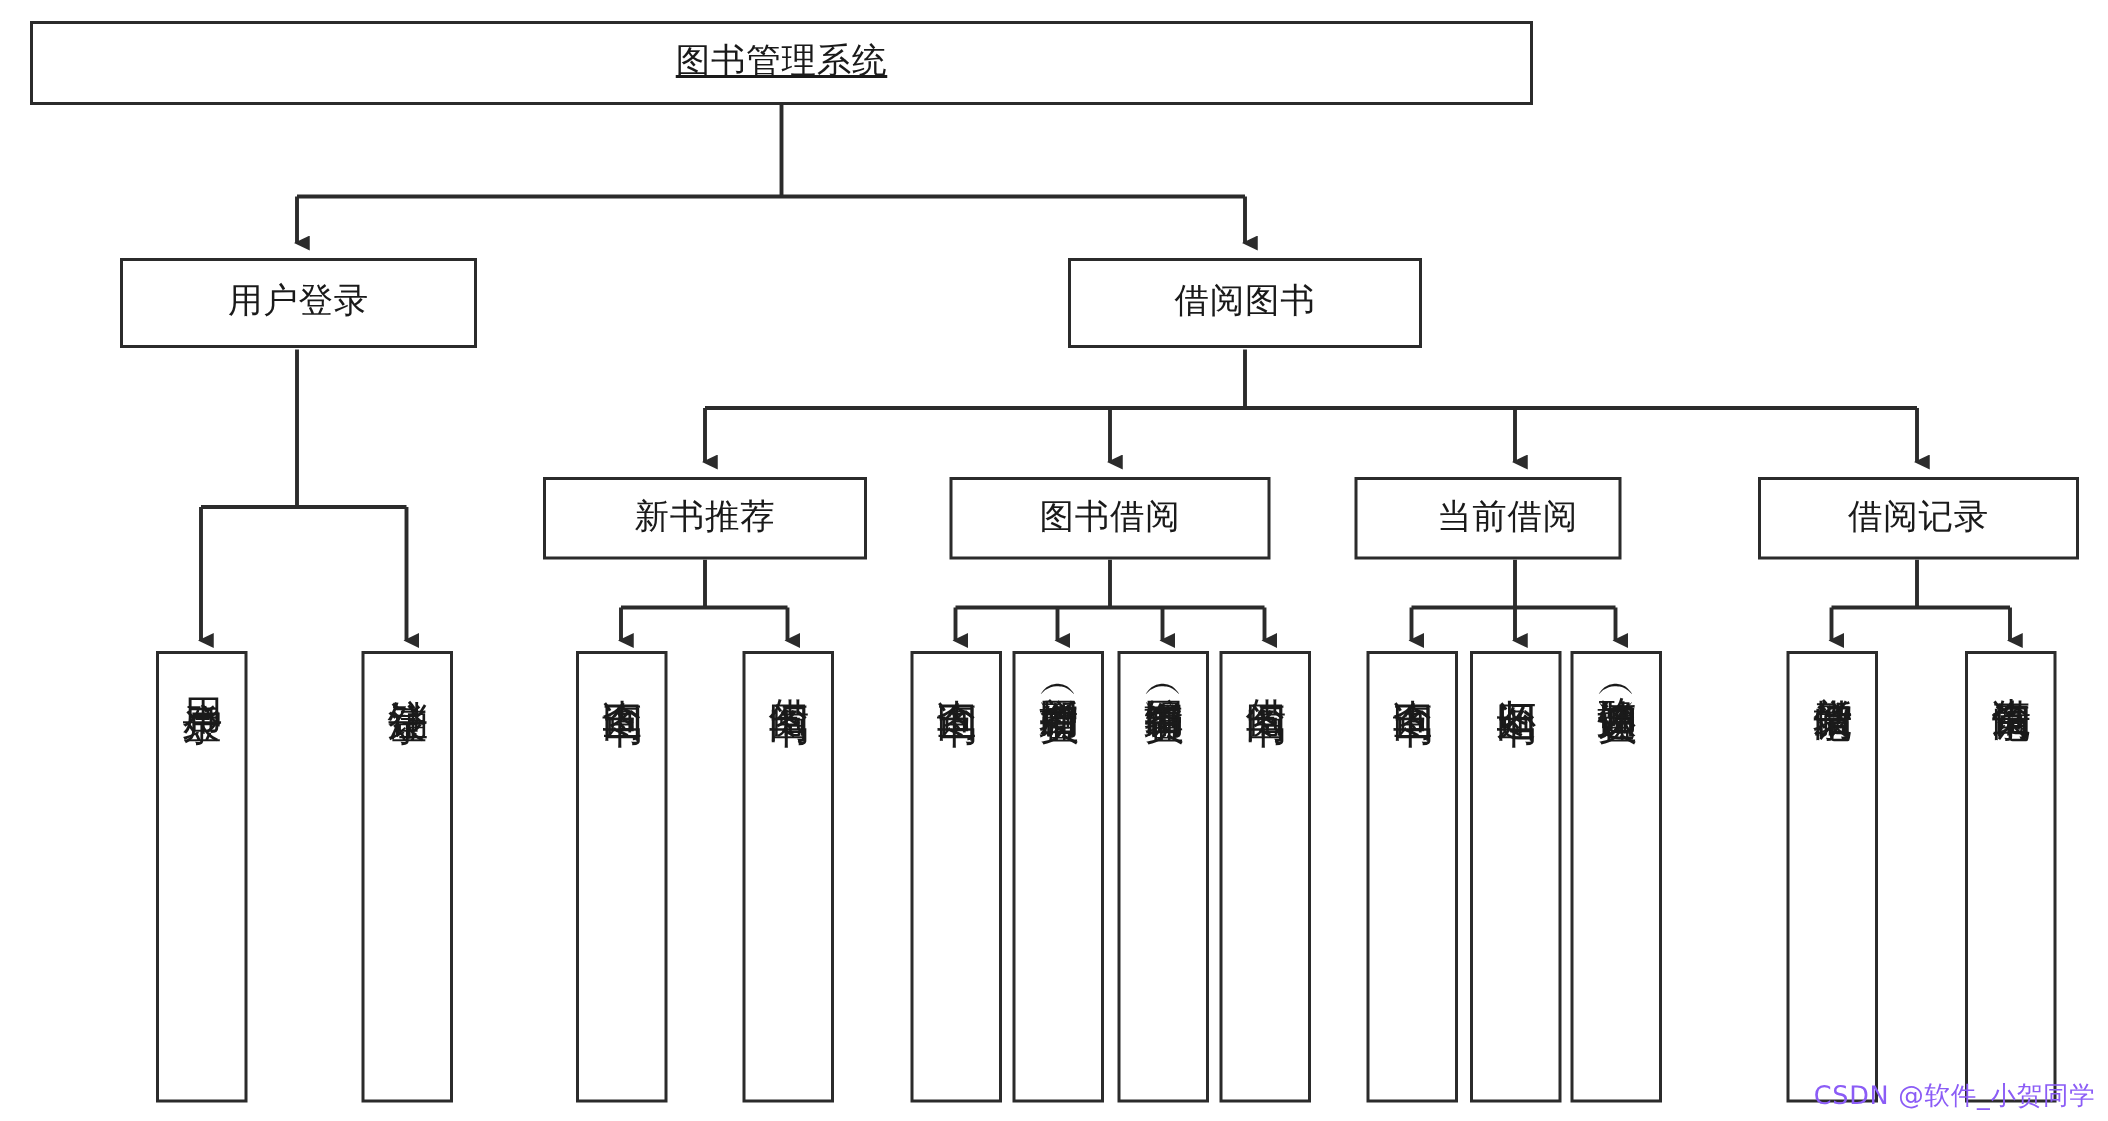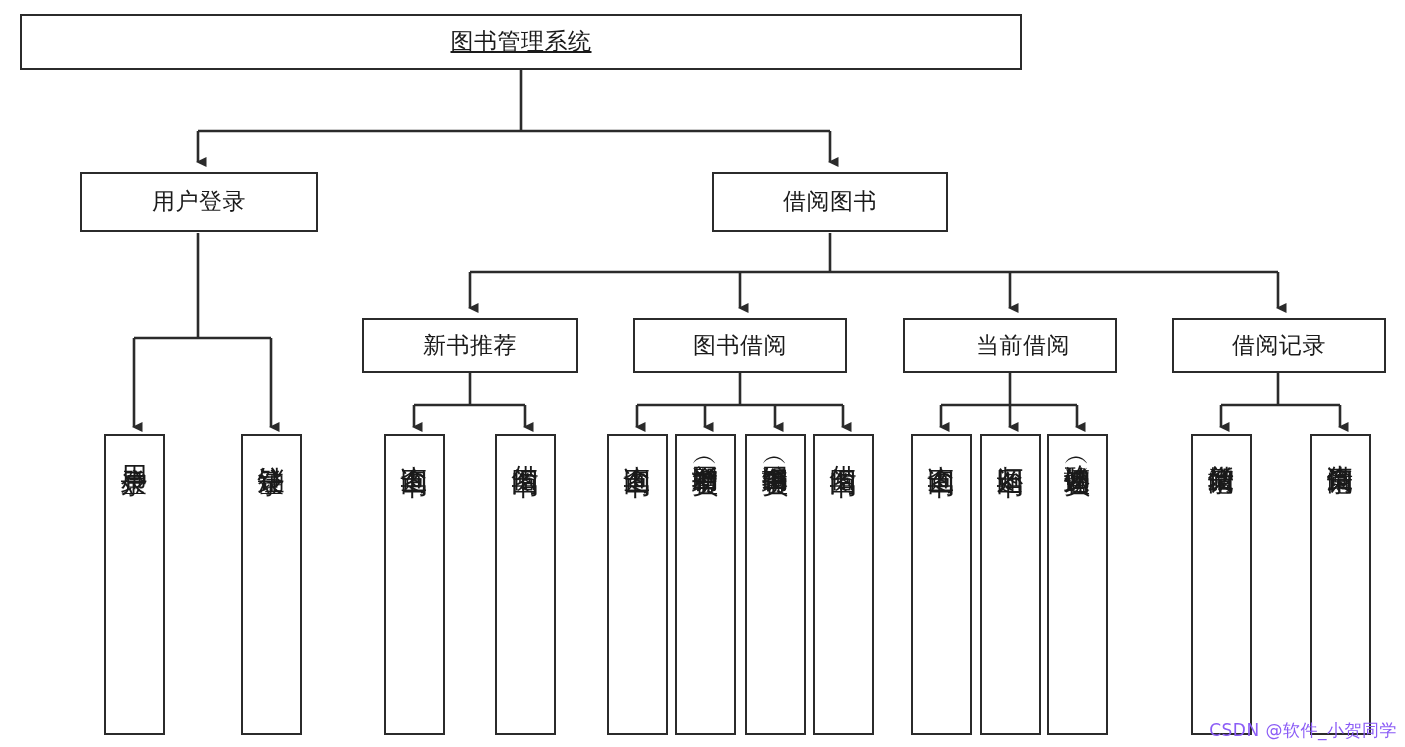--- a/index.html
+++ b/index.html
@@ -143,21 +143,21 @@
   <div class="node horiz" style="left:712px; top:172px; width:236px; height:60px;">
     <span class="lbl">借阅图书</span>
   </div>
 
   <div class="node horiz" style="left:633px; top:318px; width:214px; height:55px;">
     <span class="lbl">图书借阅</span>
   </div>
   <div class="node horiz" style="left:362px; top:318px; width:216px; height:55px;">
     <span class="lbl">新书推荐</span>
   </div>
-  <div class="node horiz" style="left:903px; top:318px; width:214px; height:55px;padding-left:26px;">
+  <div class="node horiz" style="left:903px; top:318px; width:178px; height:55px;padding-left:26px;">
     <span class="lbl">当前借阅</span>
   </div>
   <div class="node horiz" style="left:1172px; top:318px; width:214px; height:55px;align-items:center;">
     <span class="lbl">借阅记录</span>
   </div>
 
   <div class="node vert" style="left:104px; top:434px; width:61px; height:301px;">
     <span class="lbl">用户登录</span>
   </div>
   <div class="node vert" style="left:241px; top:434px; width:61px; height:301px;">

